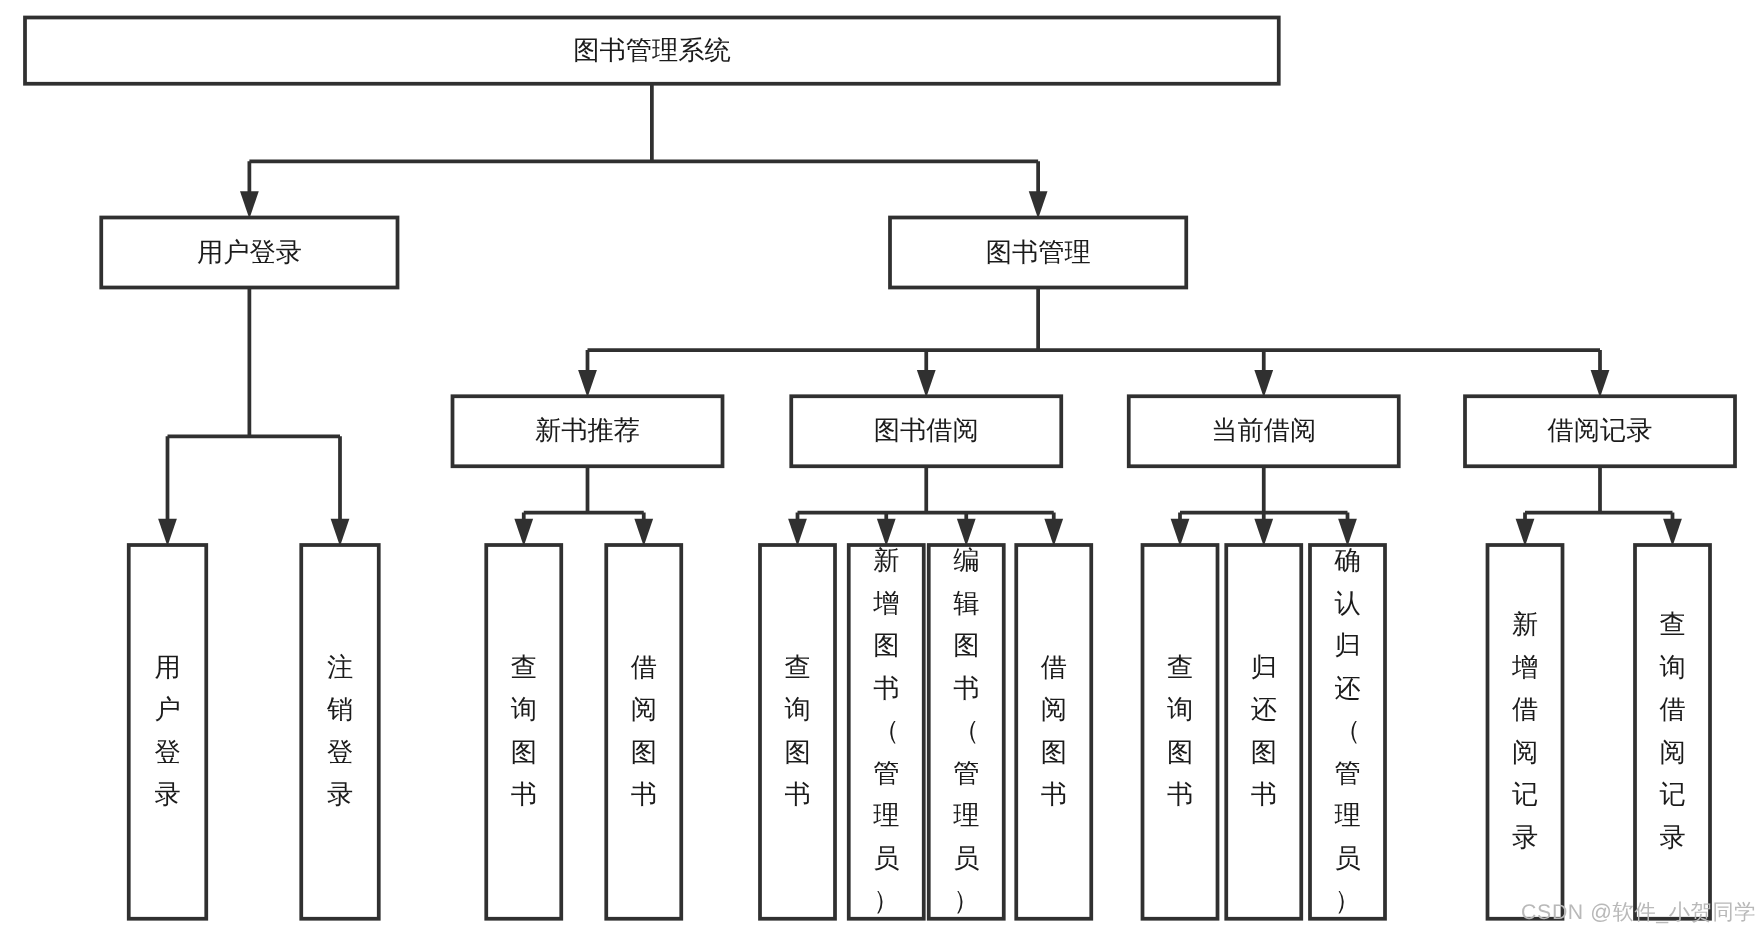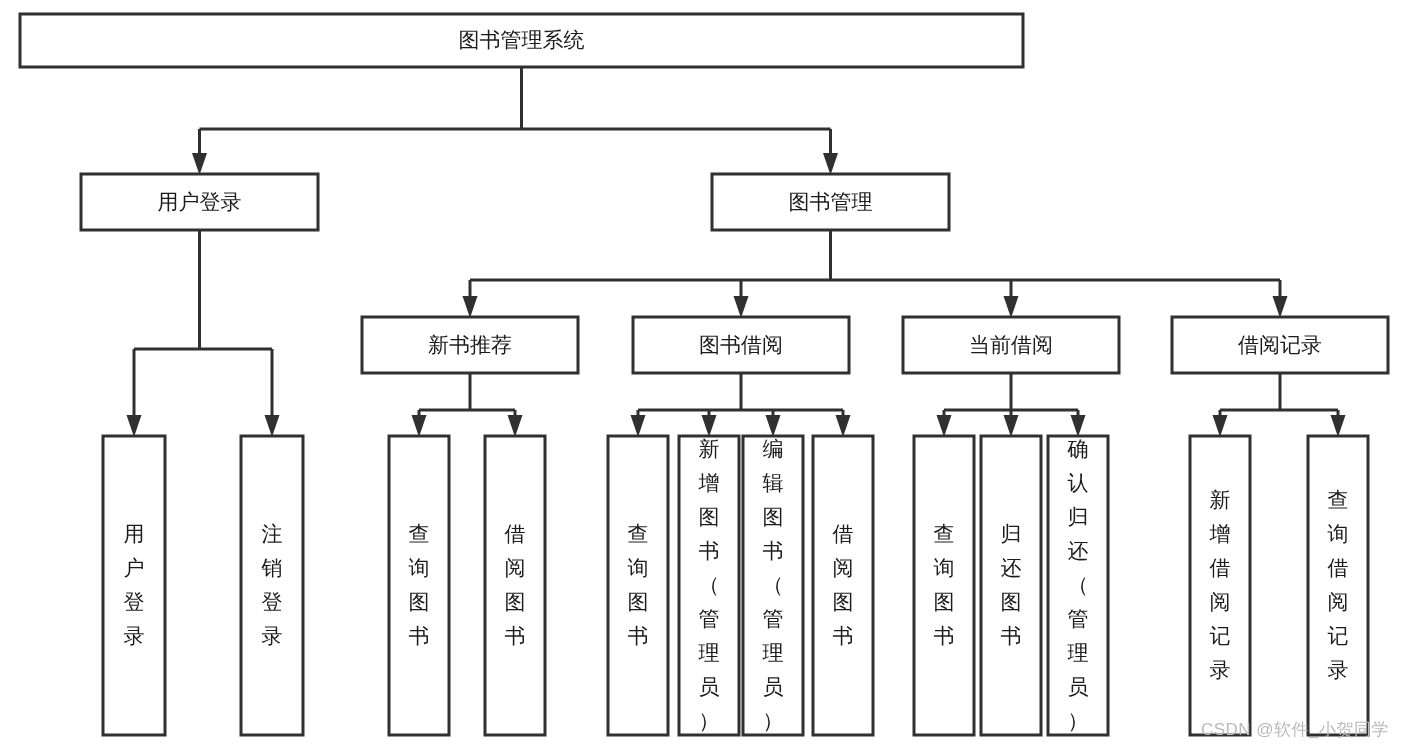--- a/index.html
+++ b/index.html
@@ -55,21 +55,21 @@
   .node-label-v {
     font-family: "Liberation Sans", "DejaVu Sans", sans-serif;
     font-size: 21px;
     fill: #1b1b1b;
     text-anchor: middle;
     dominant-baseline: middle;
     white-space: pre;
   }
   .watermark-text {
     position: absolute;
-    right: 16px;
+    right: 0;
     bottom: 6px;
     font-family: "Liberation Sans", "DejaVu Sans", sans-serif;
     font-size: 17px;
     color: #b9b9b9;
     letter-spacing: 0.5px;
     user-select: none;
     pointer-events: none;
     white-space: nowrap;
   }
 </style>

